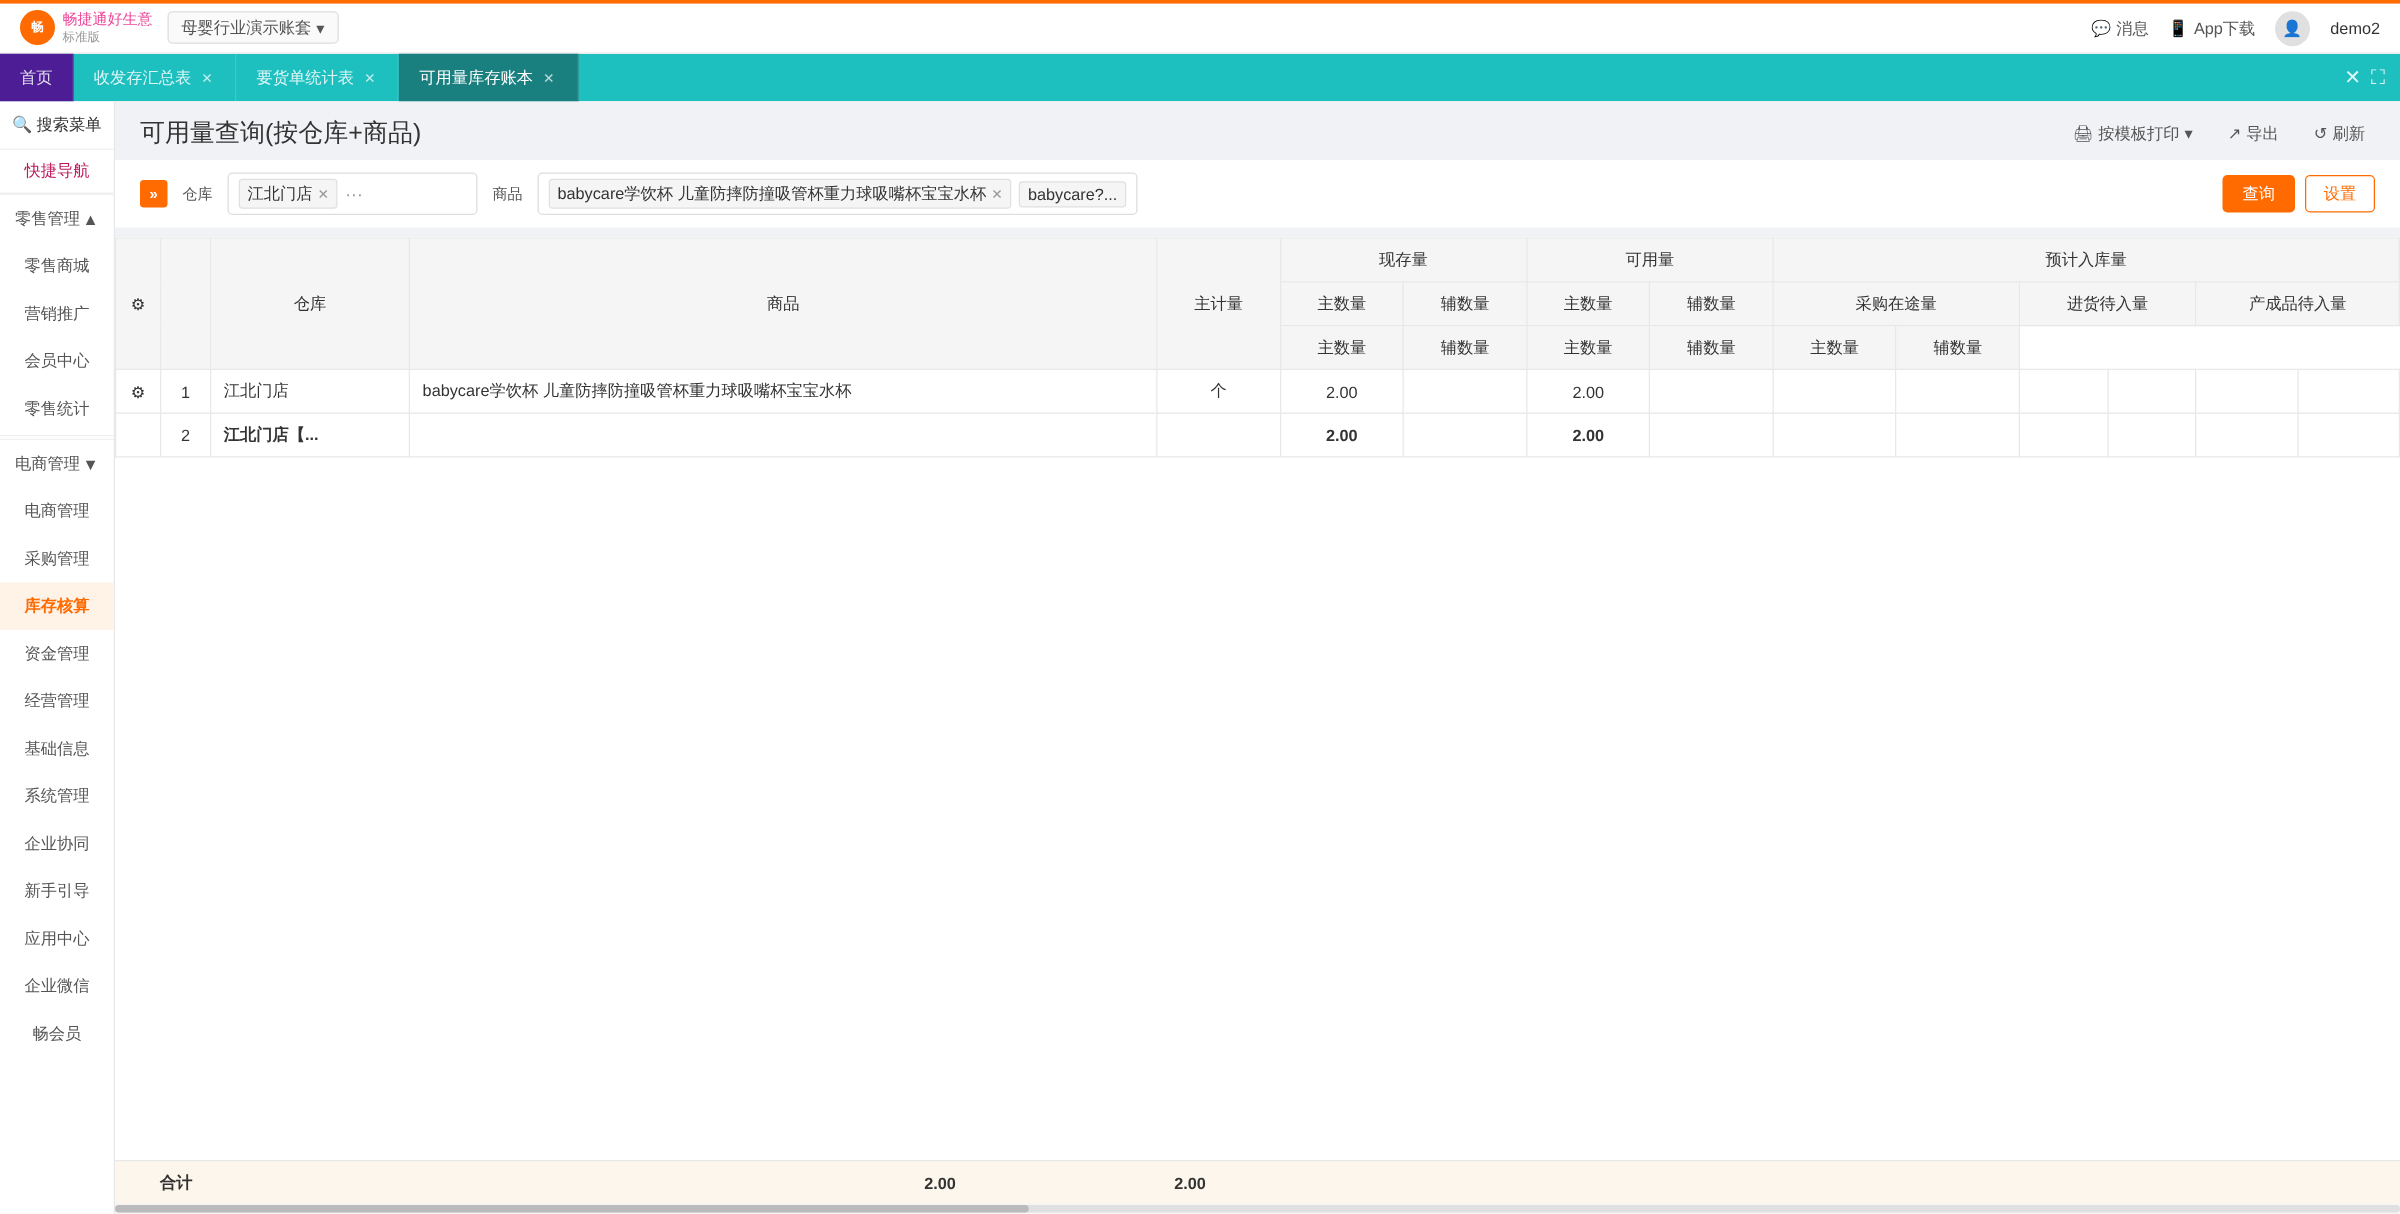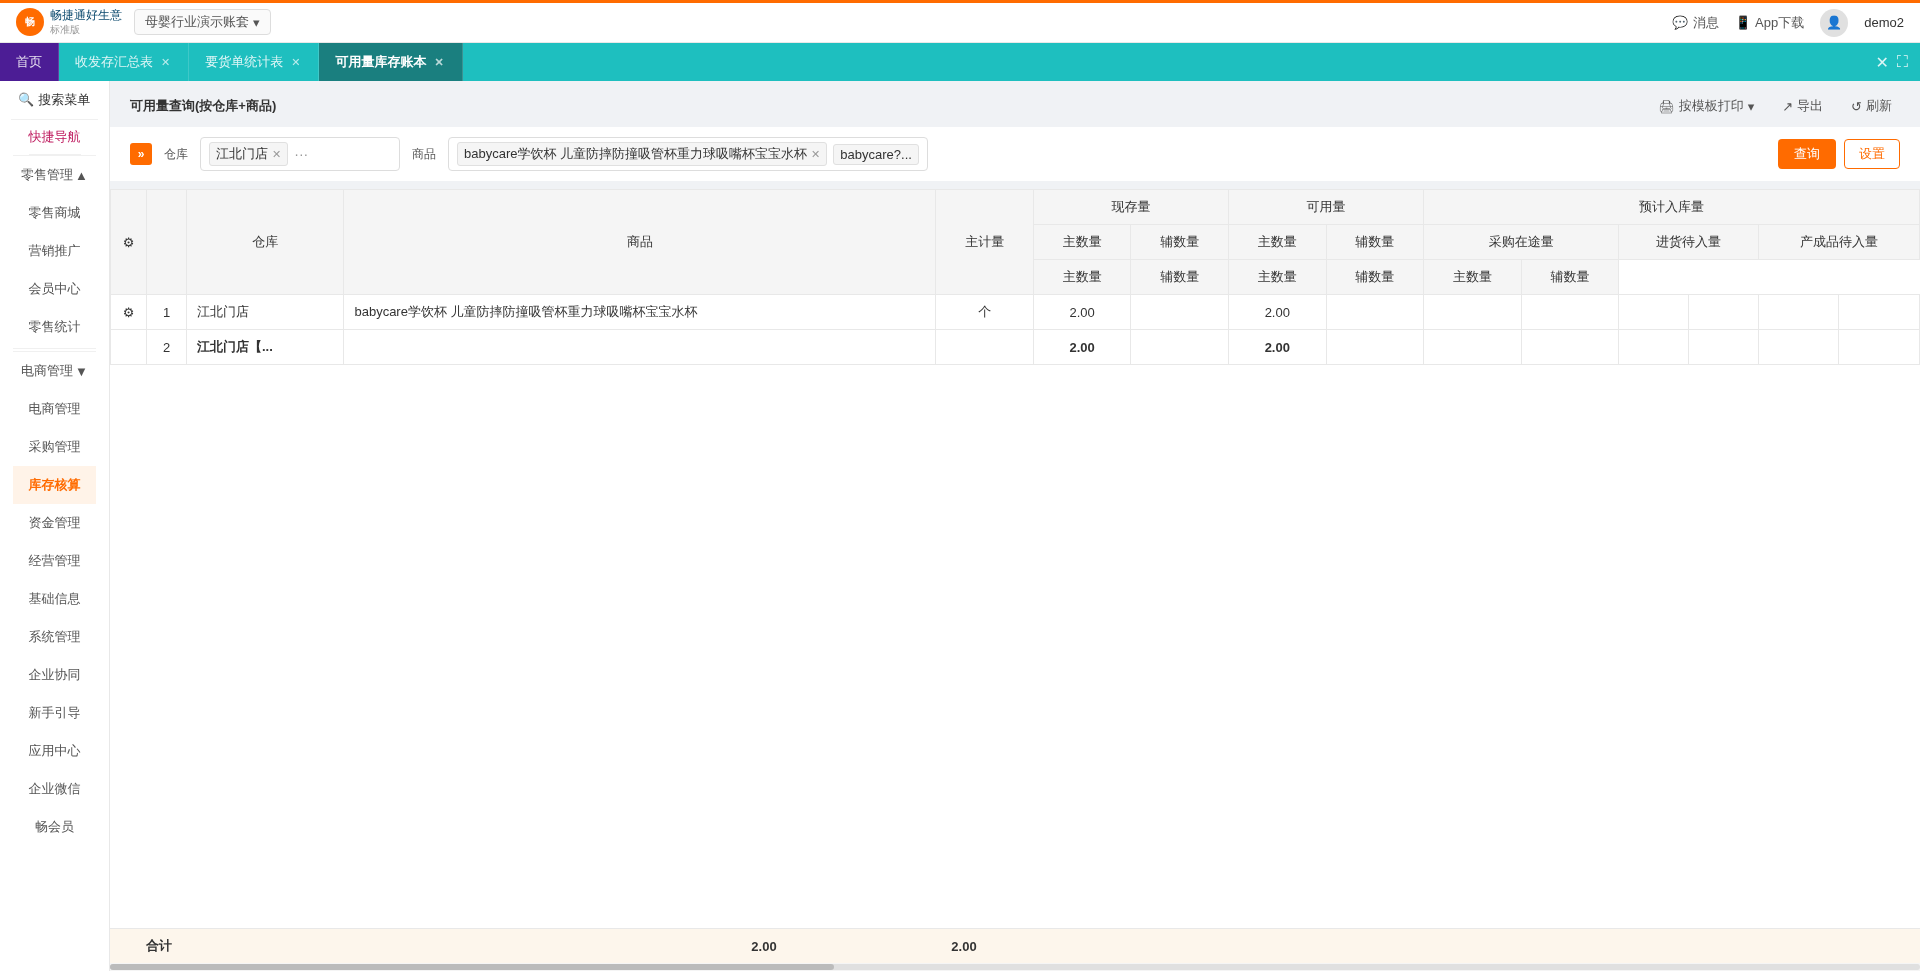--- a/index.html
+++ b/index.html
@@ -12,21 +12,21 @@
       display: flex;
       align-items: center;
       justify-content: space-between;
       padding: 0 16px;
       border-bottom: 1px solid #e8e8e8;
       position: relative;
     }
     .top-bar-left { display: flex; align-items: center; gap: 12px; }
     .logo-area { display: flex; align-items: center; gap: 6px; }
     .logo-icon { width: 28px; height: 28px; background: #ff6b00; border-radius: 50%; display: flex; align-items: center; justify-content: center; color: white; font-size: 10px; font-weight: bold; }
-    .logo-text { font-size: 12px; color: #0c4a6e; line-height: 1.2; }
+    .logo-text { font-size: 12px; color: #ec4899; line-height: 1.2; }
     .logo-subtext { font-size: 10px; color: #999; }
     .industry-selector {
       display: flex; align-items: center; gap: 4px;
       border: 1px solid #ddd; border-radius: 4px;
       padding: 3px 10px; cursor: pointer; color: #555; font-size: 12px;
       background: #fafafa;
     }
     .top-bar-right { display: flex; align-items: center; gap: 16px; }
     .top-bar-icon { display: flex; align-items: center; gap: 4px; color: #555; cursor: pointer; font-size: 12px; }
     .avatar { width: 28px; height: 28px; border-radius: 50%; background: #e0e0e0; overflow: hidden; display: flex; align-items: center; justify-content: center; font-size: 11px; color: #888; }
@@ -44,42 +44,41 @@
       display: flex; align-items: center; gap: 6px;
       padding: 0 16px;
       cursor: pointer;
       font-size: 13px;
       color: rgba(255,255,255,0.85);
       border-right: 1px solid rgba(255,255,255,0.15);
       white-space: nowrap;
       position: relative;
     }
     .tab.home { background: #4c1d95; }
-    .tab.active { background: #1a7f7f; color: #fff; font-weight: 700; }
+    .tab.active { background: #1a7f7f; color: #fff; font-weight: 400; }
     .tab .close-x { font-size: 11px; color: rgba(255,255,255,0.7); cursor: pointer; padding: 0 2px; }
     .tab-spacer { flex: 1; }
     .tab-bar-actions { display: flex; align-items: center; padding: 0 12px; gap: 8px; }
     .tab-action-btn { color: rgba(255,255,255,0.85); cursor: pointer; font-size: 16px; }
 
     
     .main-layout {
       display: flex;
       flex: 1;
       overflow: hidden;
     }
 
     
     .sidebar {
-      width: 110px;
+      width: 92px;
       background: #fff;
       display: flex;
       flex-direction: column;
       border-right: 1px solid #e8e8e8;
       overflow-y: auto;
-      align-items: center;
     }
     .sidebar-search {
       padding: 10px 8px;
       font-size: 12px;
       color: #333;
       border-bottom: 1px solid #f0f0f0;
       cursor: pointer;
       text-align: center;
     }
     .sidebar-nav {
@@ -129,21 +128,21 @@
     }
 
     
     .page-header {
       background: #f0f2f5;
       padding: 12px 20px 8px 20px;
       display: flex;
       align-items: center;
       justify-content: space-between;
     }
-    .page-title { font-size: 13px; color: #333; font-weight: 700; }
+    .page-title { font-size: 20px; color: #333; font-weight: 400; }
     .page-actions { display: flex; align-items: center; gap: 12px; }
     .action-btn {
       display: flex; align-items: center; gap: 4px;
       font-size: 12px; color: #555; cursor: pointer;
       background: none; border: none; padding: 4px 8px;
     }
 
     
     .filter-bar {
       background: #fff;

